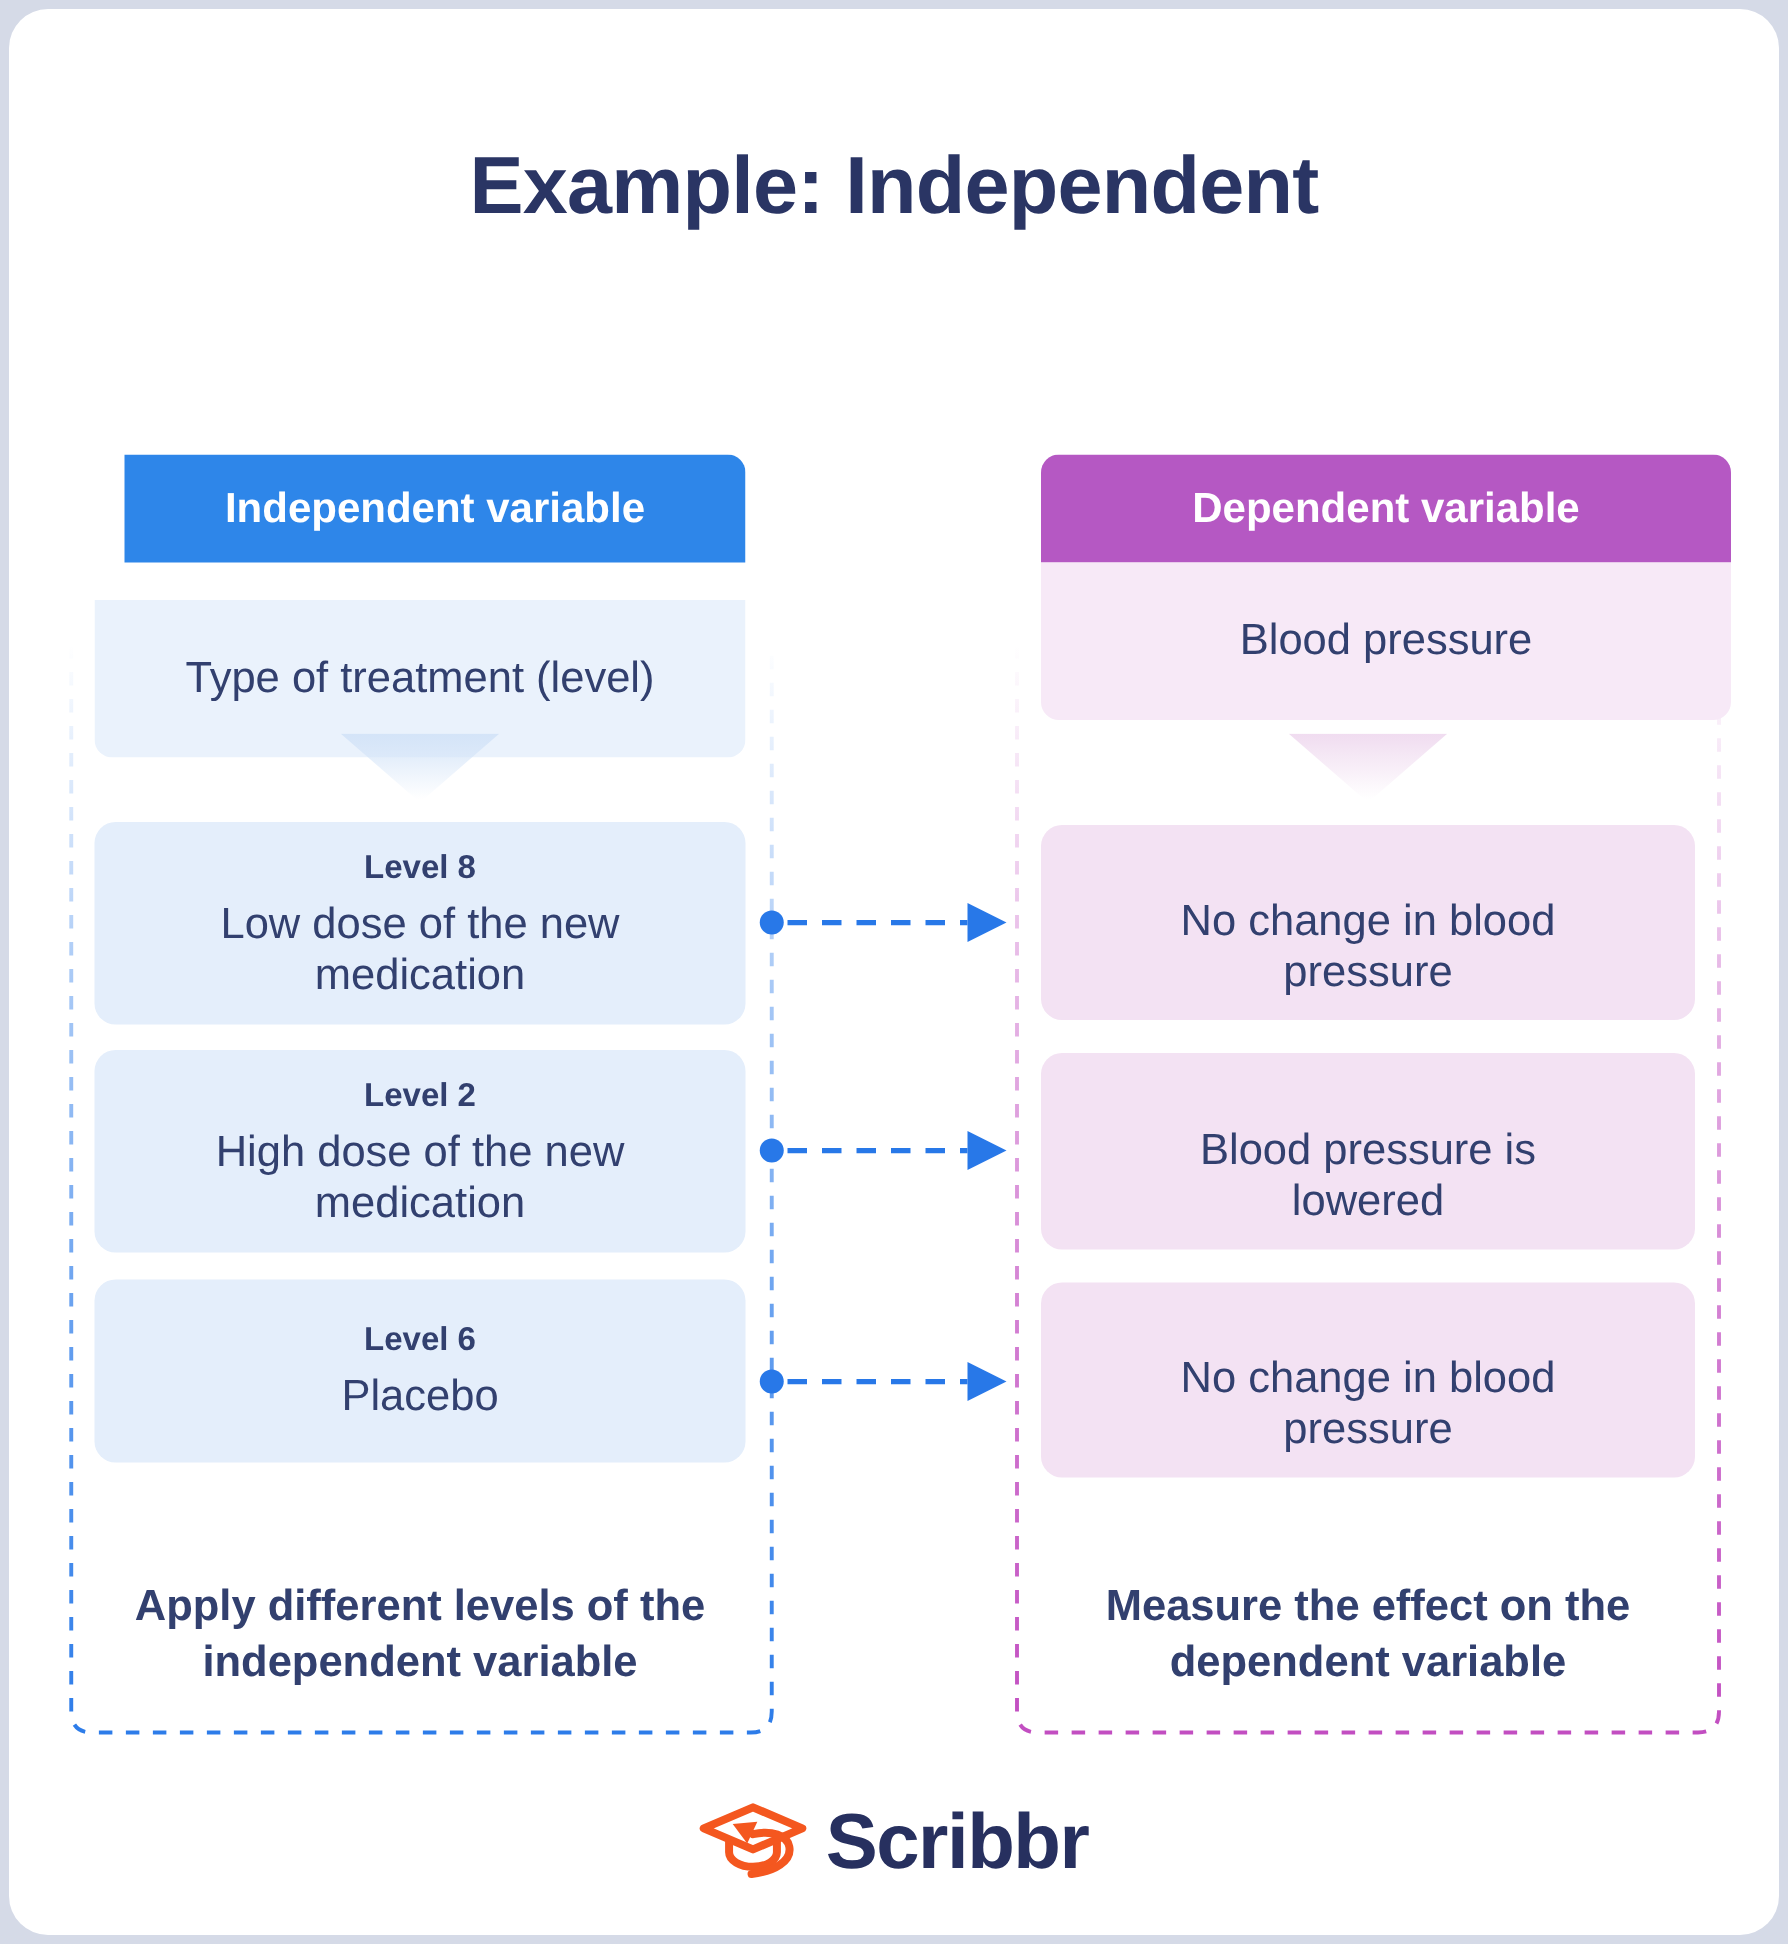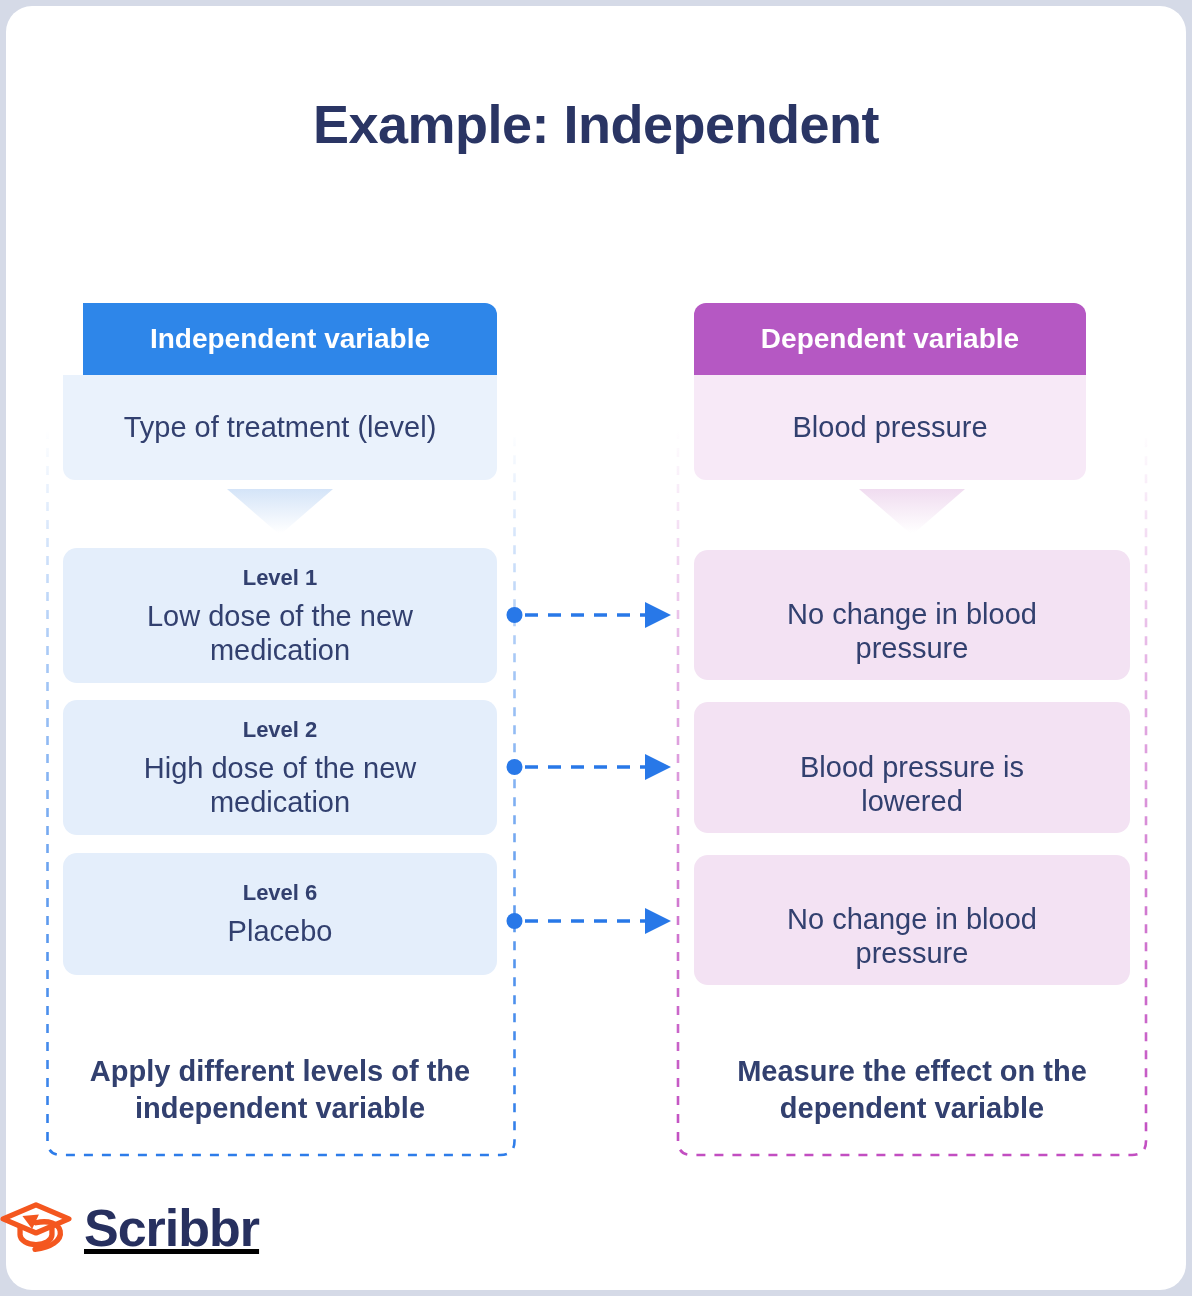--- a/index.html
+++ b/index.html
@@ -18,32 +18,32 @@
 
   .title{
     position:absolute;left:0;top:84px;width:1192px;
     text-align:center;font-weight:700;font-size:54px;line-height:80px;
     color:var(--title-color,#2a3564);letter-spacing:-0.5px;
   }
 
   
   .var-card{position:absolute;width:434px;border-radius:12px;overflow:hidden;}
   .var-card.left{left:63px;top:303px;}
-  .var-card.right{left:694px;top:303px;width:392px;}
+  .var-card.right{left:694px;top:303px;width:460px;}
   .var-head{
     height:72px;display:flex;align-items:center;justify-content:center;
     color:#fff;font-weight:700;font-size:28px;
   }
   .var-head.blue{background:var(--blue-header,#2e86e9);margin-left:20px;}
   .var-head.purple{background:var(--purple-header,#b558c3);}
   .var-body{
     height:105px;display:flex;align-items:center;justify-content:center;
     font-size:29px;color:var(--text-color,#32406f);
   }
-  .var-body.blue{background:var(--blue-box-light,#eaf2fc);}
+  .var-body.blue{background:var(--blue-box-light,#eaf2fc);margin-top:25px;}
   .var-body.pink{background:var(--pink-box-light,#f7e9f7);}
 
   
   .chevron{
     position:absolute;top:489px;width:106px;height:46px;
     clip-path:polygon(0 0,100% 0,50% 100%);
   }
   .chevron.blue{left:227px;background:linear-gradient(180deg,#d4e4f8 0%,rgba(240,246,253,0) 95%);}
   .chevron.pink{left:859px;background:linear-gradient(180deg,#f0dcf0 0%,rgba(250,242,250,0) 95%);}
 
@@ -74,21 +74,21 @@
   }
   .caption.left{left:63px;top:1040px;width:434px;height:100px;}
   .caption.right{left:694px;top:1040px;width:436px;height:100px;}
   .caption .inner{max-width:385px;}
 
   .outline-svg,.connector-svg{position:absolute;pointer-events:none;}
 
   
   .logo{
     position:absolute;left:0;top:1196px;width:1192px;height:70px;
-    display:flex;align-items:center;gap:12px;text-decoration:underline;
+    display:flex;align-items:center;justify-content:center;gap:12px;
   }
   .logo-text{
     font-size:52px;font-weight:800;letter-spacing:-1px;
     color:var(--logo-navy,#27305f);padding-bottom:6px;
   }
 </style>
 </head>
 <body>
 
 <div class="stage">
@@ -129,21 +129,21 @@
 
   <div class="var-card right">
     <div class="var-head purple">Dependent variable</div>
     <div class="var-body pink">Blood pressure</div>
   </div>
 
   <div class="chevron blue"></div>
   <div class="chevron pink"></div>
 
   <div id="lv1" class="box blue">
-    <div class="lvl">Level 1</div>
+    <div class="lvl">Level 8</div>
     <div class="txt">Low dose of the new medication</div>
   </div>
   <div id="lv2" class="box blue">
     <div class="lvl">Level 2</div>
     <div class="txt">High dose of the new medication</div>
   </div>
   <div id="lv3" class="box blue">
     <div class="lvl">Level 6</div>
     <div class="txt">Placebo</div>
   </div>

